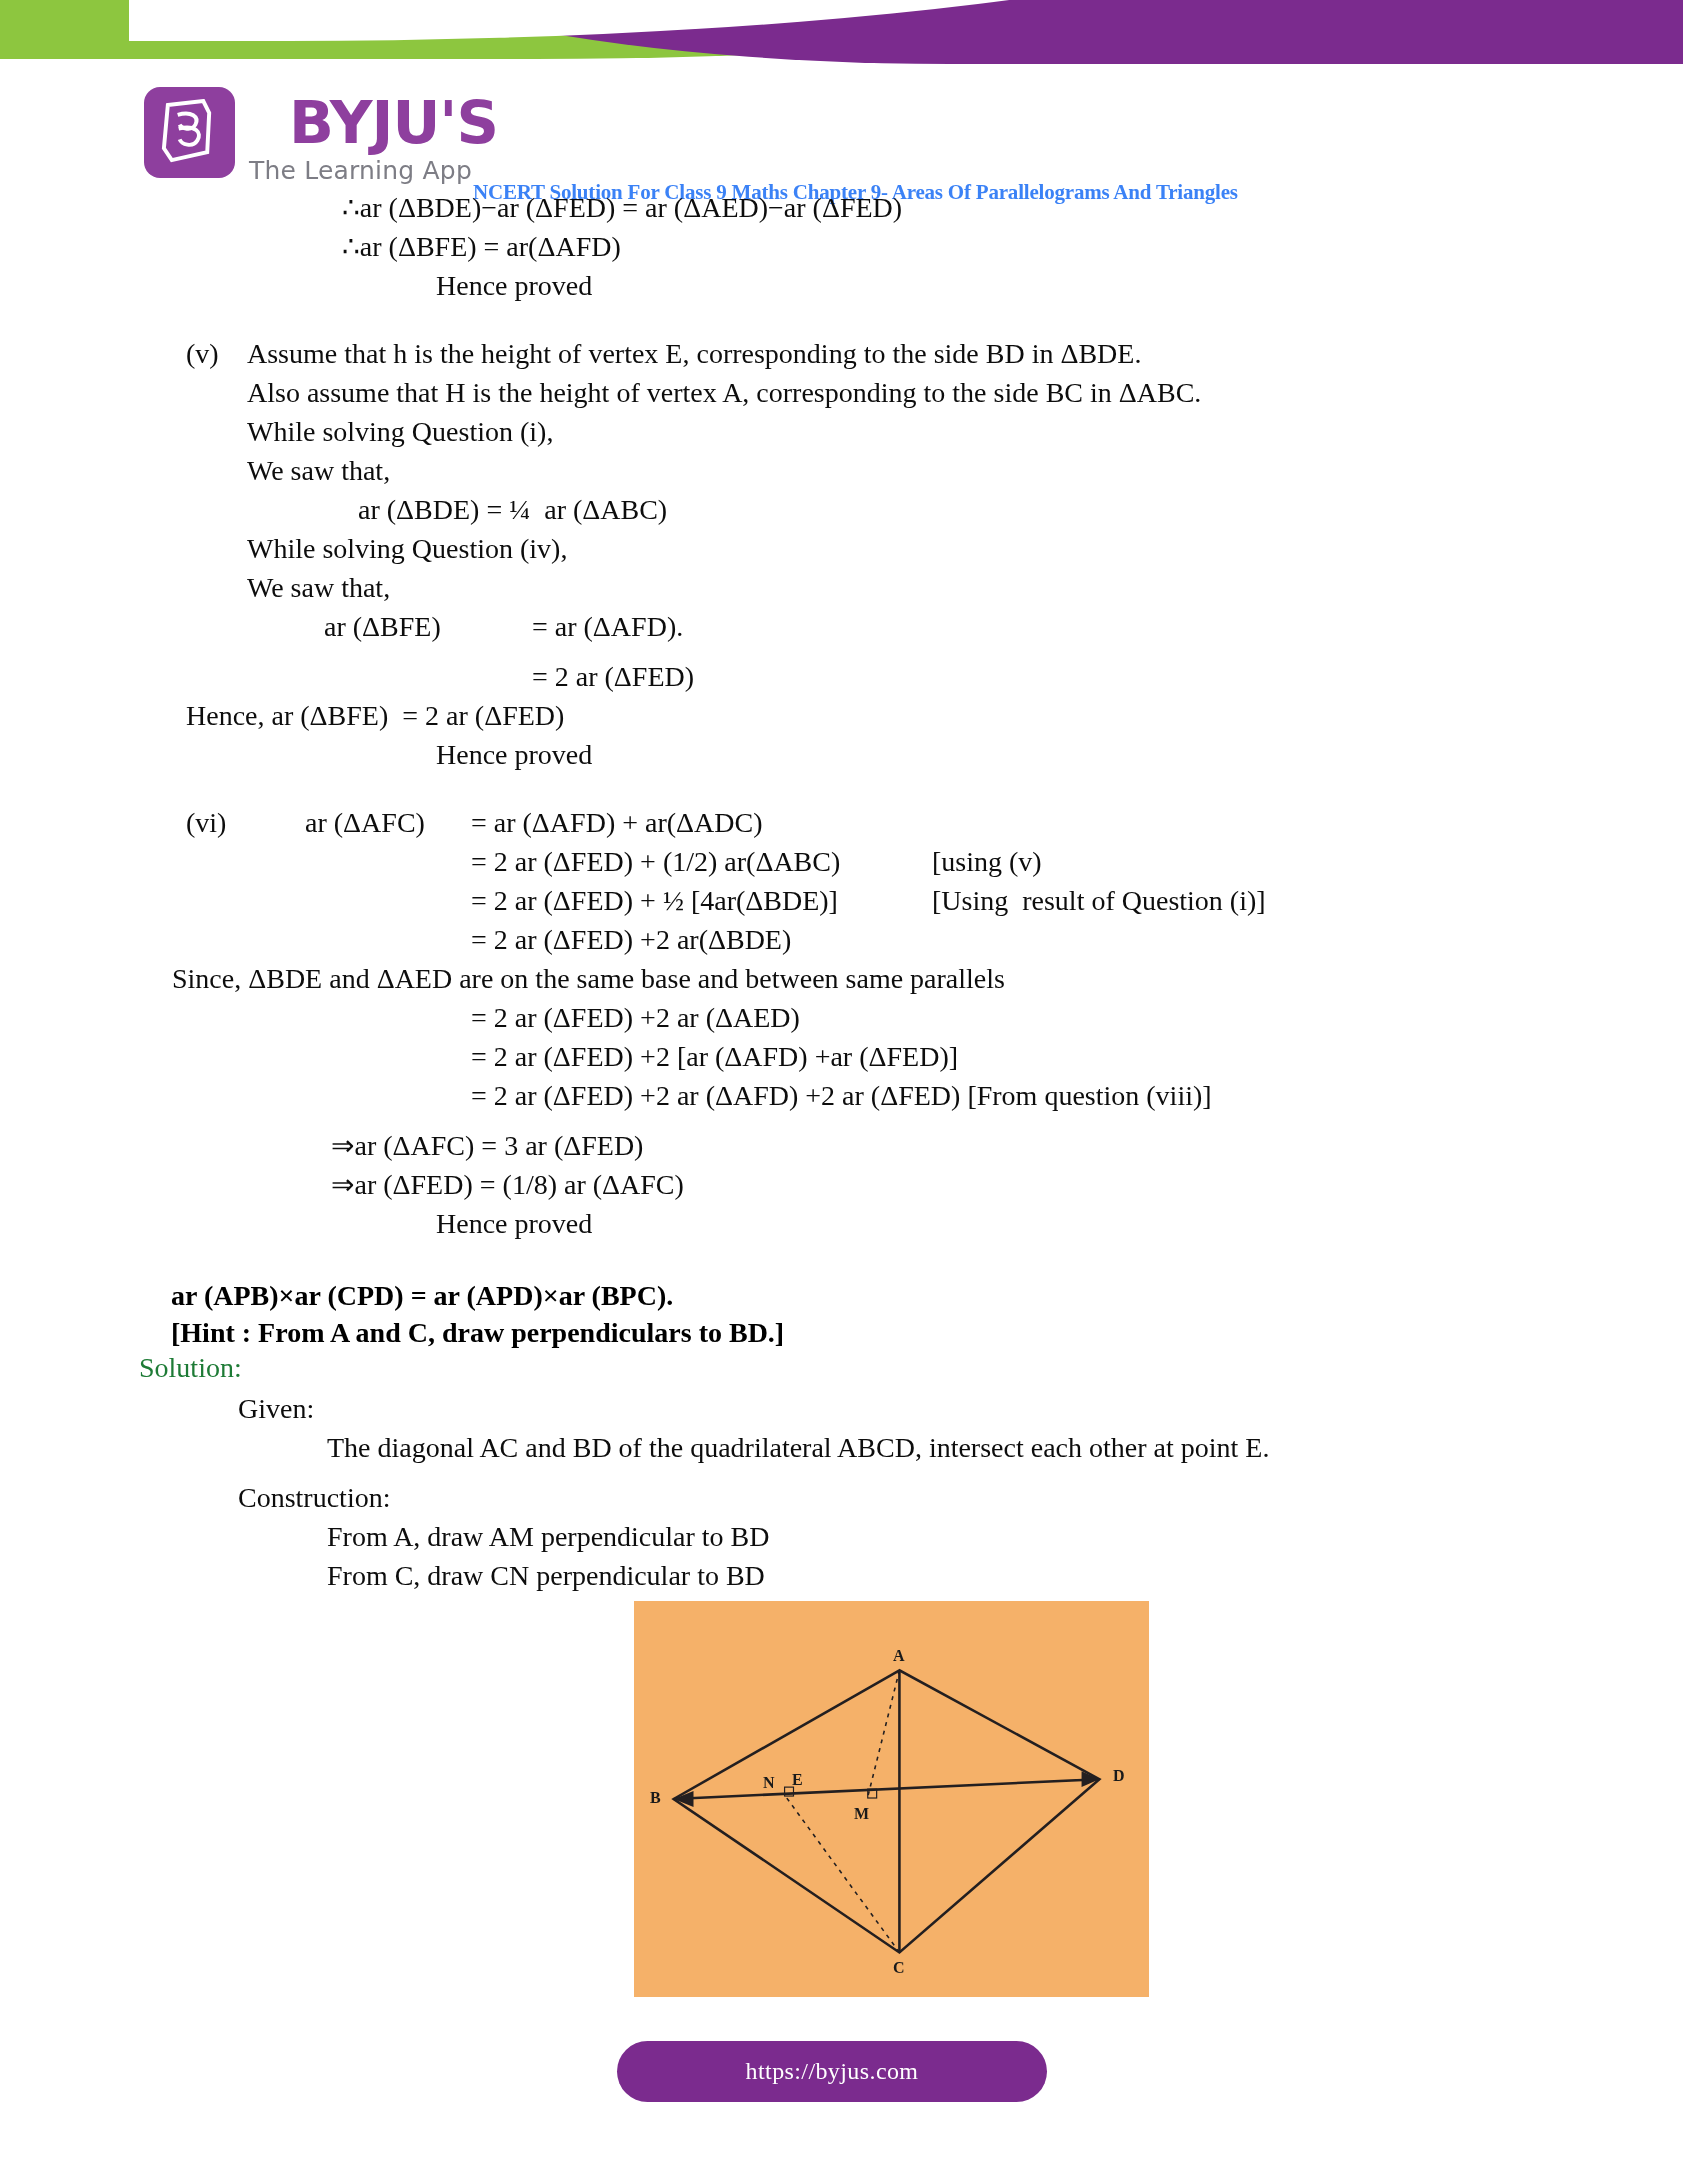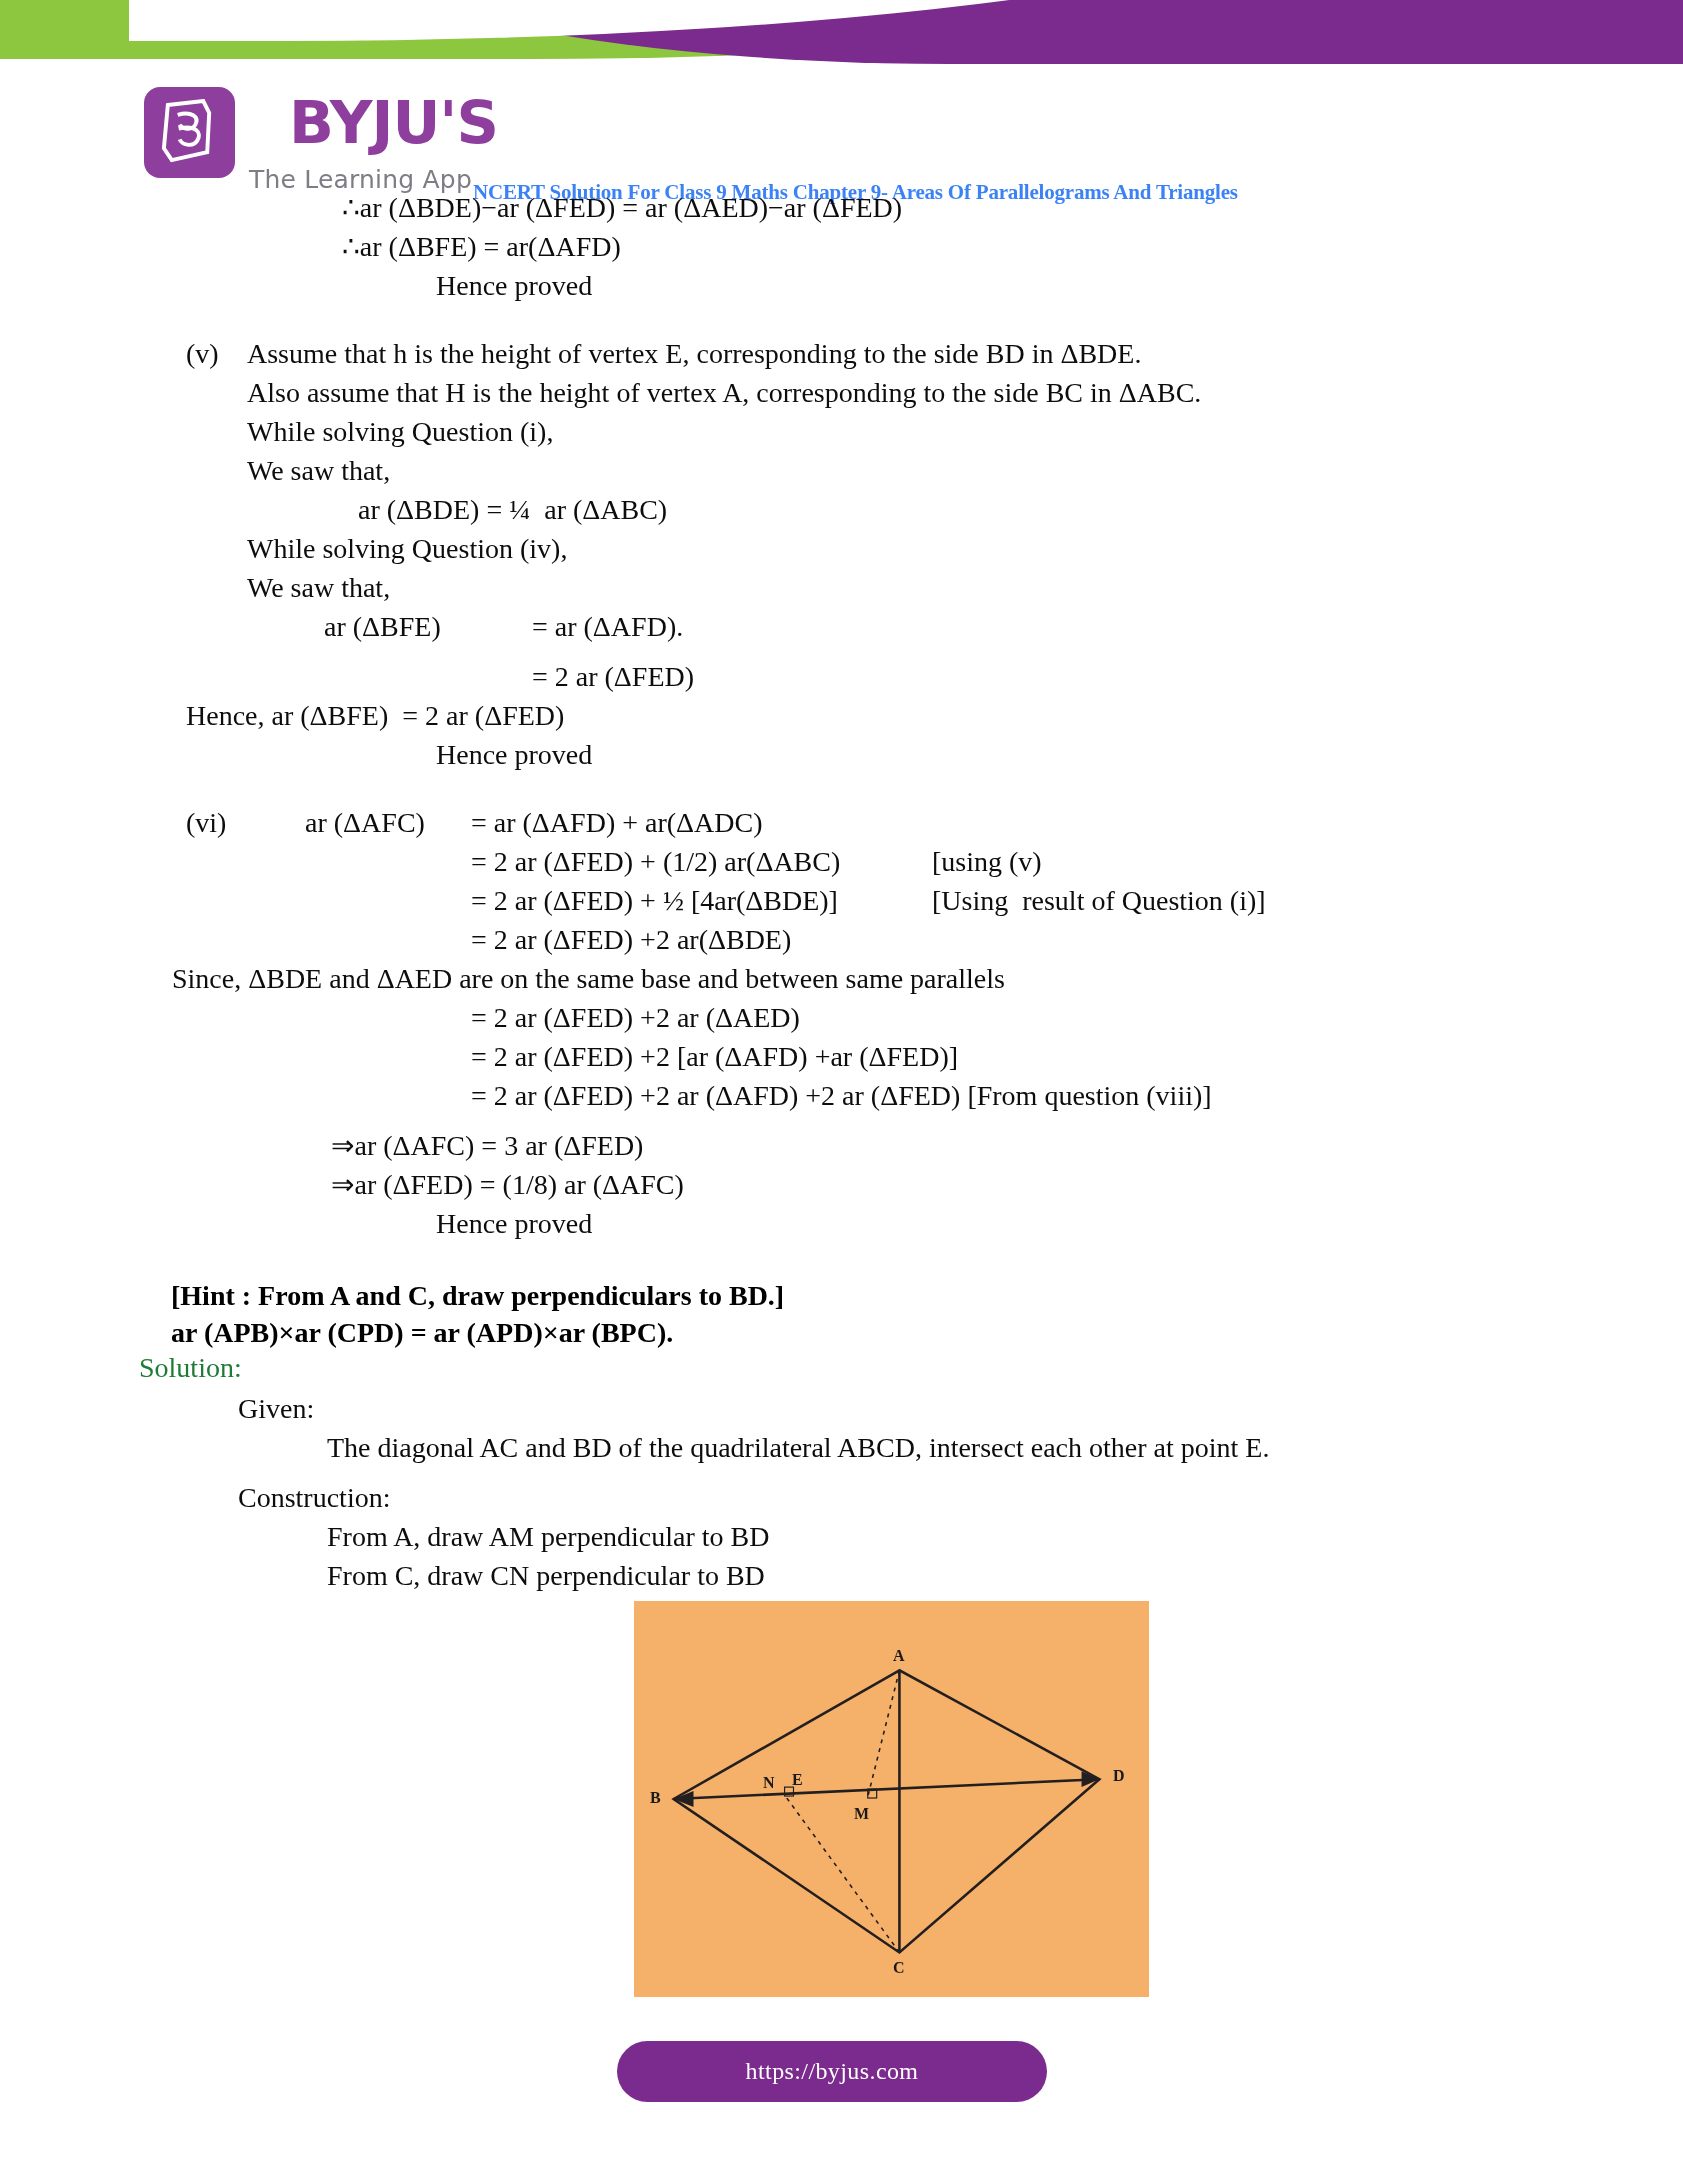--- a/index.html
+++ b/index.html
@@ -32,21 +32,21 @@
     position:relative;flex:none;
   }
   .logo-mark svg{position:absolute;left:14px;top:12px;}
   .logo-text{margin-left:14px;padding-top:8px;}
   .logo-word{
     font-family:"DejaVu Sans", sans-serif;font-weight:bold;font-size:59px;
     color:#8e3f9e;letter-spacing:-1px;line-height:0.95;margin-left:40px;
   }
   .logo-tag{
     font-family:"DejaVu Sans", sans-serif;font-size:25px;color:#7d7d85;
-    margin-top:14px;letter-spacing:0.2px;
+    margin-top:5px;letter-spacing:0.2px;
   }
   .header-title{
     position:absolute;left:473px;top:103px;
     font-family:"Liberation Serif", serif;font-weight:bold;font-size:21px;
     color:#3b82f6;letter-spacing:-0.2px;white-space:nowrap;
   }
   
   .page{position:absolute;top:194px;left:0;width:1683px;}
   .line{font-size:28px;color:#0d0d0d;line-height:1.0;white-space:pre;}
   .gap{height:22px;}
@@ -195,22 +195,22 @@
   <div class="gap-s"></div>
   <div class="line" style="padding-left:331px">⇒ar (ΔAFC) = 3 ar (ΔFED)</div>
   <div class="gap-s"></div>
   <div class="line" style="padding-left:331px">⇒ar (ΔFED) = (1/8) ar (ΔAFC)</div>
   <div class="gap-s"></div>
   <div class="line" style="padding-left:436px">Hence proved</div>
 
   <div class="gap-l"></div>
 
   <div class="q-head">
+    <div class="l2">ar (APB)×ar (CPD) = ar (APD)×ar (BPC).</div>
     <div class="l2">[Hint : From A and C, draw perpendiculars to BD.]</div>
-    <div class="l2">ar (APB)×ar (CPD) = ar (APD)×ar (BPC).</div>
   </div>
   <div class="solution">Solution:</div>
   <div class="gap-s"></div>
   <div class="line ind-240">Given:</div>
   <div class="gap-s"></div>
   <div class="line ind-330">The diagonal AC and BD of the quadrilateral ABCD, intersect each other at point E.</div>
   <div class="gap"></div>
   <div class="line ind-240">Construction:</div>
   <div class="gap-s"></div>
   <div class="line ind-330">From A, draw AM perpendicular to BD</div>

